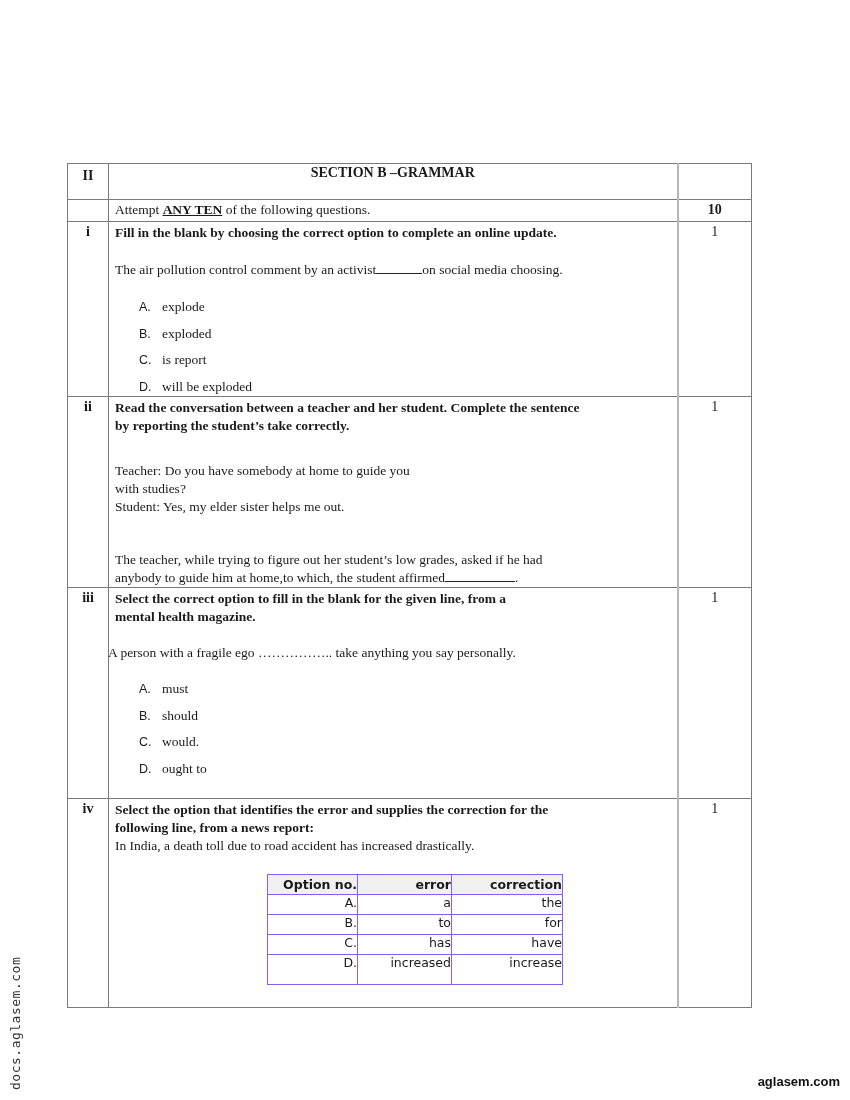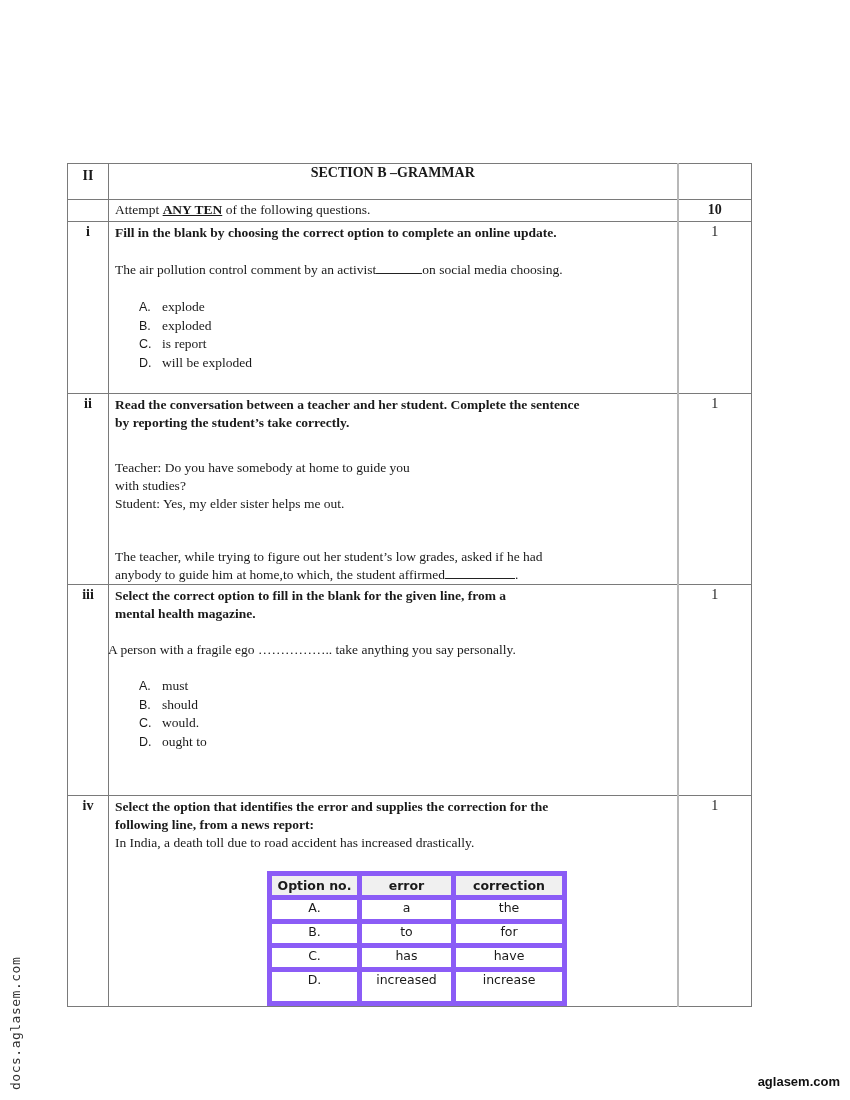--- a/index.html
+++ b/index.html
@@ -10,27 +10,27 @@
   .page-table td.marks { border-left:2px solid #b8b8b8; }
   .c-num { width:40px; text-align:center; font-weight:bold; font-size:14px; }
   .c-body { width:568px; font-size:13.5px; }
   .c-marks { width:73px; text-align:center; font-size:14px;margin-left:24px; }
   .num-pad { padding-top:4px; }
   .body-pad { padding:4px 6px 0 6px; }
   .bold { font-weight:bold; }
   .title { text-align:center; font-weight:bold; font-size:14px; padding-top:1px; }
   .u { text-decoration:underline; font-weight:bold; }
   .opts { margin:0; padding:0 0 0 24px; list-style:none; }
-  .opts li { line-height:18.5px; }
+  .opts li { line-height:18.5px;margin-top:8px; }
   .opt-letter { display:inline-block; width:23px; font-family:"Liberation Sans", "DejaVu Sans", sans-serif; font-size:12.5px; }
   .line { line-height:18px; }
   .blank { display:inline-block; border-bottom:1px solid #222; height:12px; vertical-align:baseline; }
   .err-table { border-collapse:collapse; margin-left:158px; margin-top:19px;
                font-family:"DejaVu Sans", "Liberation Sans", sans-serif; font-size:12.5px; }
-  .err-table td, .err-table th { border:5px solid #8b5cf6; text-align:center; padding:0; height:19px; }
+  .err-table td, .err-table th { border:1px solid #8b5cf6; text-align:right; padding:0; height:19px; }
   .err-table th { background:#f0f0f0; font-weight:bold; font-size:12.5px; }
   .err-table .last td { height:29px; vertical-align:top; }
   .watermark { position:absolute; left:8px; top:1090px; transform:rotate(-90deg); transform-origin:left top;
                font-family:"DejaVu Sans Mono", "Liberation Mono", monospace; font-size:13px; color:#333; letter-spacing:0.5px; }
   .footer { position:absolute; right:10px; top:1074px; font-family:"Liberation Sans", "DejaVu Sans", sans-serif;
             font-weight:bold; font-size:13px; color:#111; }
 </style>
 </head>
 <body>
 

